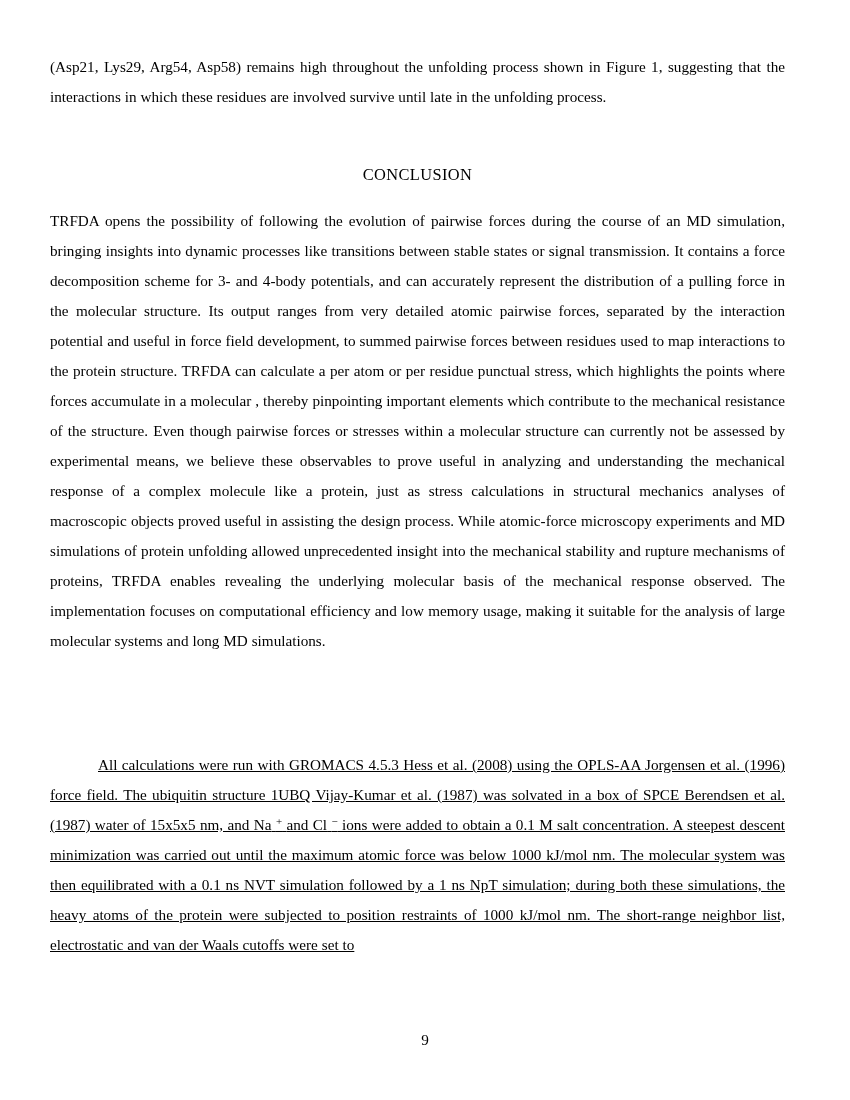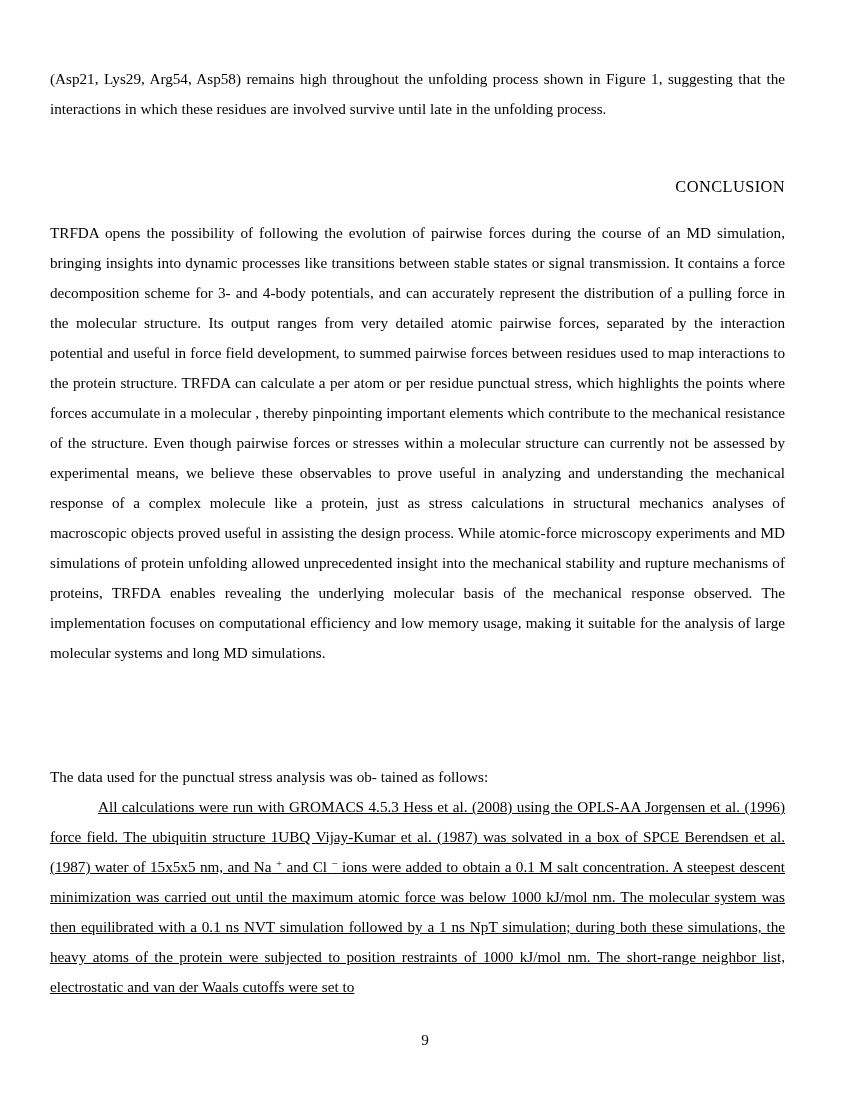--- a/index.html
+++ b/index.html
@@ -20,41 +20,41 @@
     position: absolute;
     left: 0;
     top: 0;
     width: 850px;
     height: 1100px;
     background: #ffffff;
   }
   .text-column {
     position: absolute;
     left: 50px;
-    top: 16px;
+    top: 4px;
     width: 735px;
   }
   p.body-par {
     margin: 0;
     font-size: 15.2px;
     line-height: 30px;
     text-align: justify;
     text-justify: inter-word;
     -webkit-hyphens: none;
     hyphens: none;
     word-spacing: 0.1px;
   }
   p.body-par.no-justify {
     text-align: left;
   }
   h2.section-heading {
     margin: 0;
     font-size: 16.4px;
     font-weight: normal;
-    text-align: right;
+    text-align: center;
     line-height: 30px;
     letter-spacing: 0.4px;
   }
   .spacer-lg { height: 48px; }
   .spacer-md { height: 30px; }
   .spacer-sm { height: 16px; }
   .indent-par {
     text-indent: 48px;
     text-decoration: underline;
   }
@@ -92,21 +92,20 @@
     <div class="spacer-sm"></div>
 
     <p class="body-par">TRFDA opens the possibility of following the evolution of pairwise forces during the course of an MD simulation, bringing insights into dynamic processes like transitions between stable states or signal transmission. It contains a force decomposition scheme for 3- and 4-body potentials, and can accurately represent the distribution of a pulling force in the molecular structure. Its output ranges from very detailed atomic pairwise forces, separated by the interaction potential and useful in force field development, to summed pairwise forces between residues used to map interactions to the protein structure. TRFDA can calculate a per atom or per residue punctual stress, which highlights the points where forces accumulate in a molecular , thereby pinpointing important elements which contribute to the mechanical resistance of the structure. Even though pairwise forces or stresses within a molecular structure can currently not be assessed by experimental means, we believe these observables to prove useful in analyzing and understanding the mechanical response of a complex molecule like a protein, just as stress calculations in structural mechanics analyses of macroscopic objects proved useful in assisting the design process. While atomic-force microscopy experiments and MD simulations of protein unfolding allowed unprecedented insight into the mechanical stability and rupture mechanisms of proteins, TRFDA enables revealing the underlying molecular basis of the mechanical response observed. The implementation focuses on computational efficiency and low memory usage, making it suitable for the analysis of large molecular systems and long MD simulations.</p>
 
     <div class="spacer-lg"></div>
     <div class="spacer-md"></div>
 
 
     <div class="spacer-sm"></div>
 
-    <p class="body-par no-justify">The data used for the punctual stress analysis was ob- tained as follows:</p>
 
     <p class="body-par indent-par"><span>All calculations were run with GROMACS 4.5.3 Hess et al. (2008) using the OPLS-AA Jorgensen et al. (1996) force field. The ubiquitin structure 1UBQ Vijay-Kumar et al. (1987) was solvated in a box of SPCE Berendsen et al. (1987) water of 15x5x5 nm, and Na</span> <span class="nb"><sup class="ion">+</sup></span> <span>and Cl</span> <span class="nb"><sup class="ion">−</sup></span> <span>ions were added to obtain a 0.1 M salt concentration. A steepest descent minimization was carried out until the maximum atomic force was below 1000 kJ/mol nm. The molecular system was then equilibrated with a 0.1 ns NVT simulation followed by a 1 ns NpT simulation; during both these simulations, the heavy atoms of the protein were subjected to position restraints of 1000 kJ/mol nm. The short-range neighbor list, electrostatic and van der Waals cutoffs were set to</span></p>
 
   </div>
 
   <div class="page-number">9</div>
 
 </div>
 
 </body></html>

